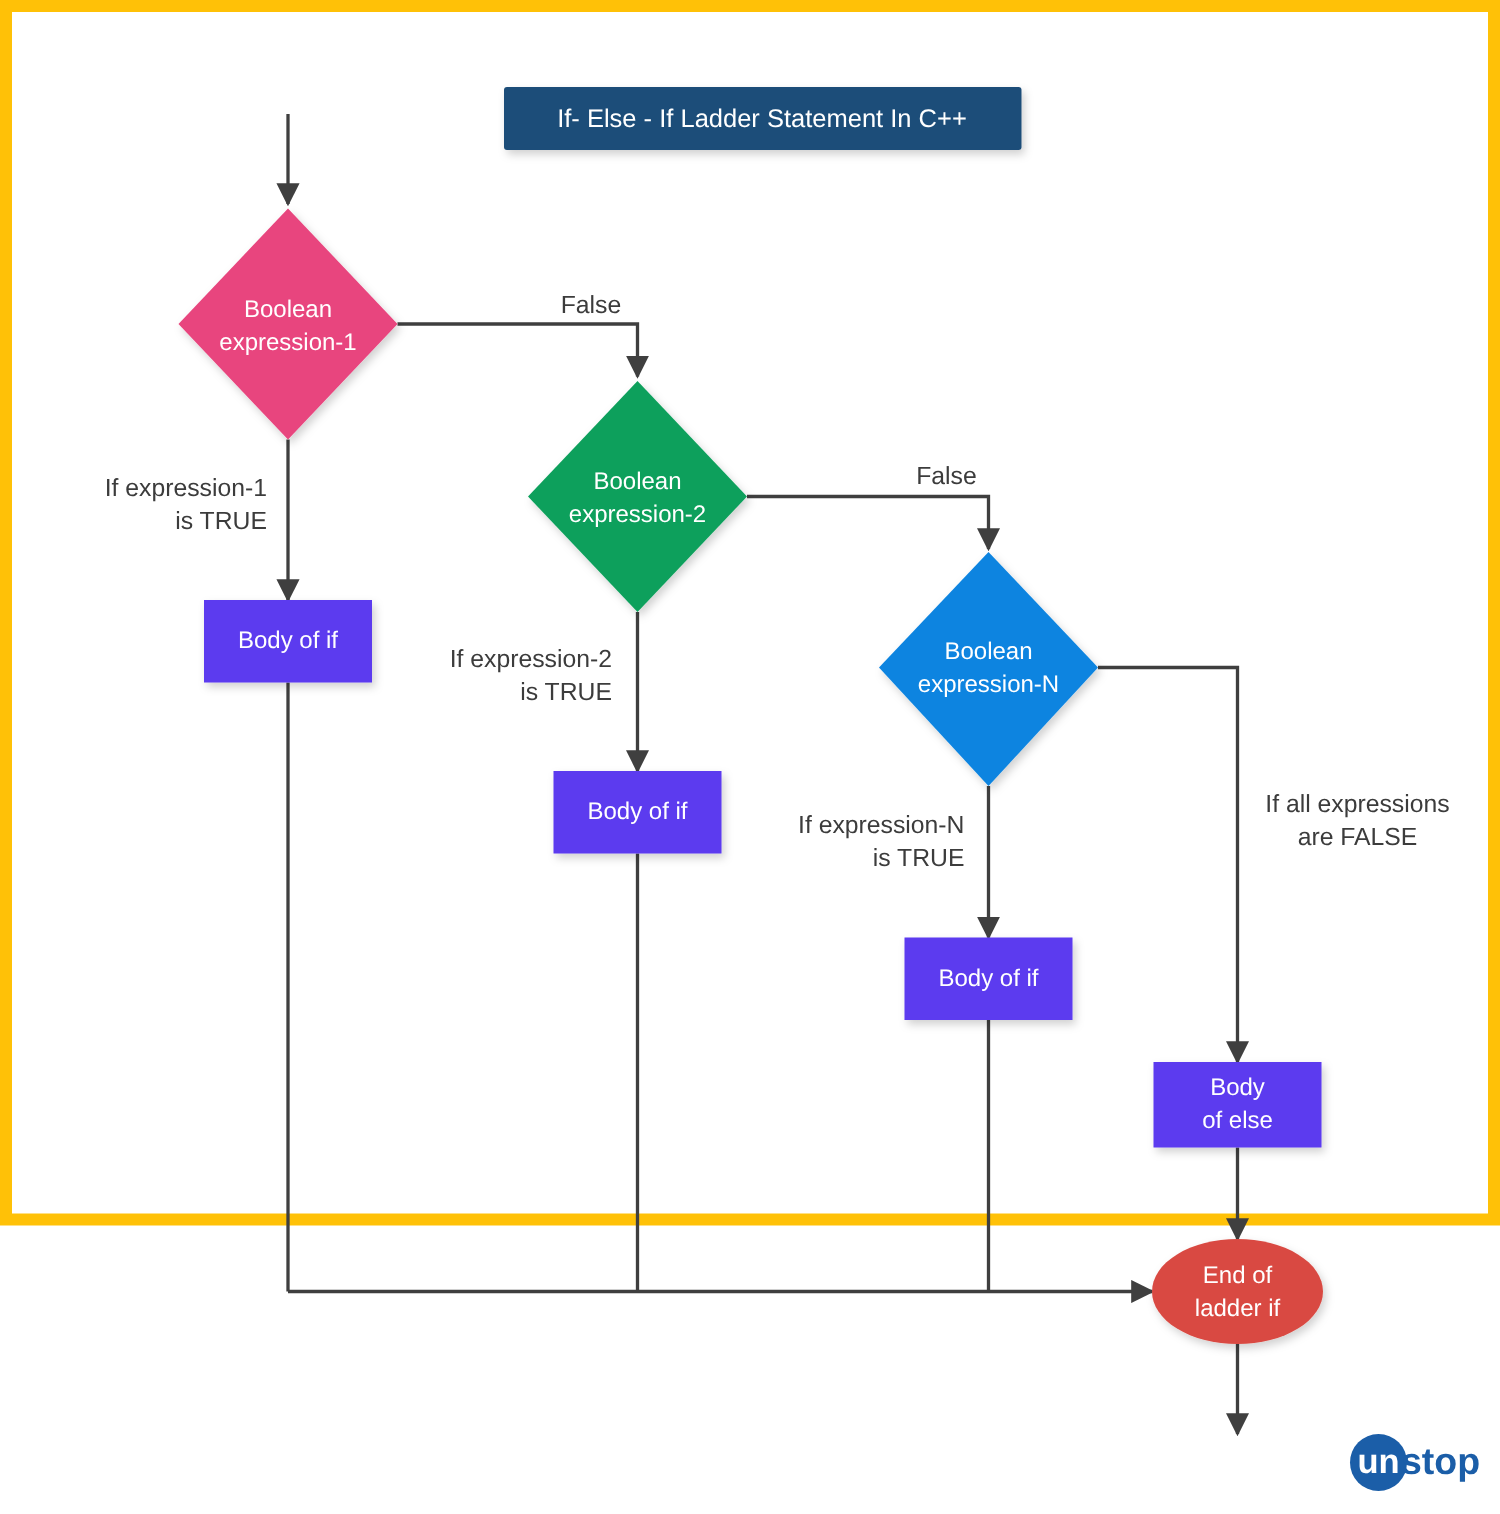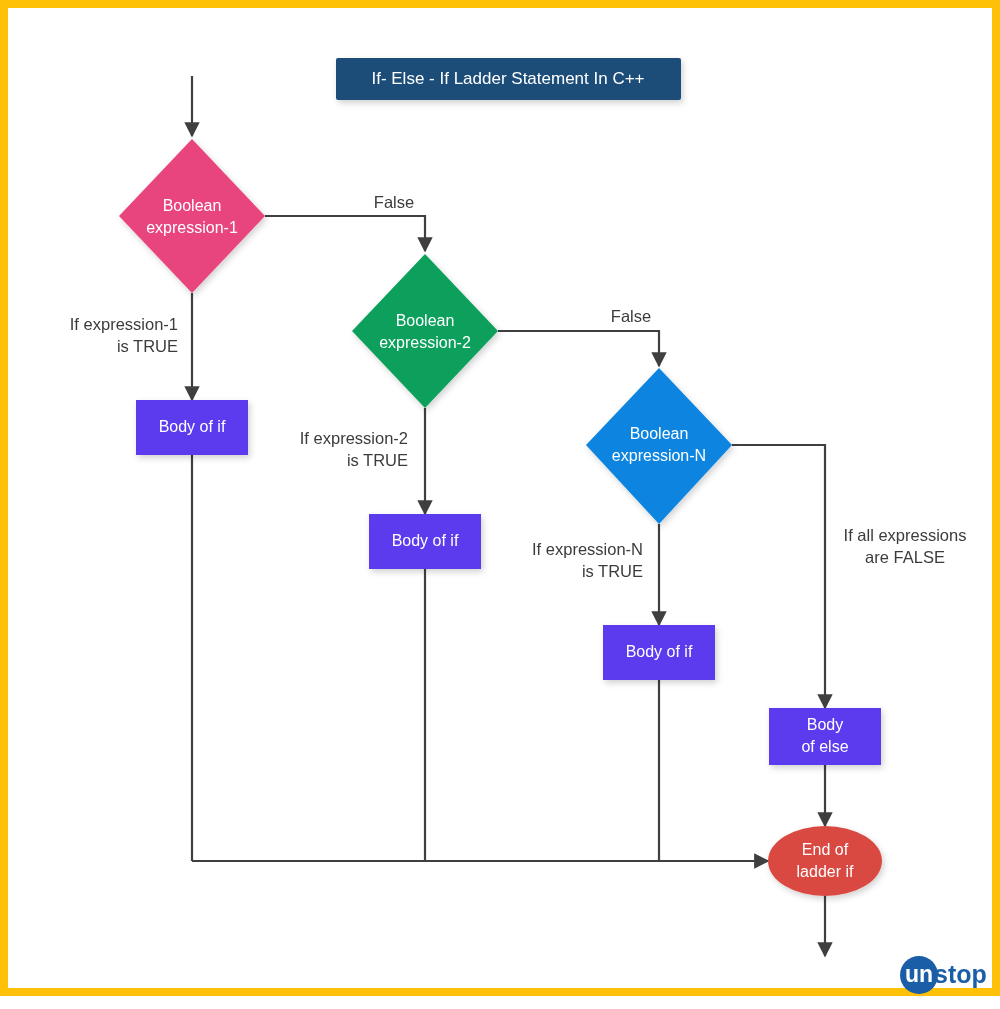--- a/index.html
+++ b/index.html
@@ -9,21 +9,21 @@
   }
   body {
     width: 1000px;
     height: 1009px;
     font-family: "Liberation Sans", sans-serif;
     overflow: hidden;
   }
   #canvas {
     position: relative;
     width: 1000px;
-    height: 996px;
+    height: 817px;
     background: #ffffff;
     box-sizing: border-box;
     border: 8px solid #FFC107;
   }
   #flow {
     position: absolute;
     left: 0;
     top: 0;
     width: 1000px;
     height: 1009px;

